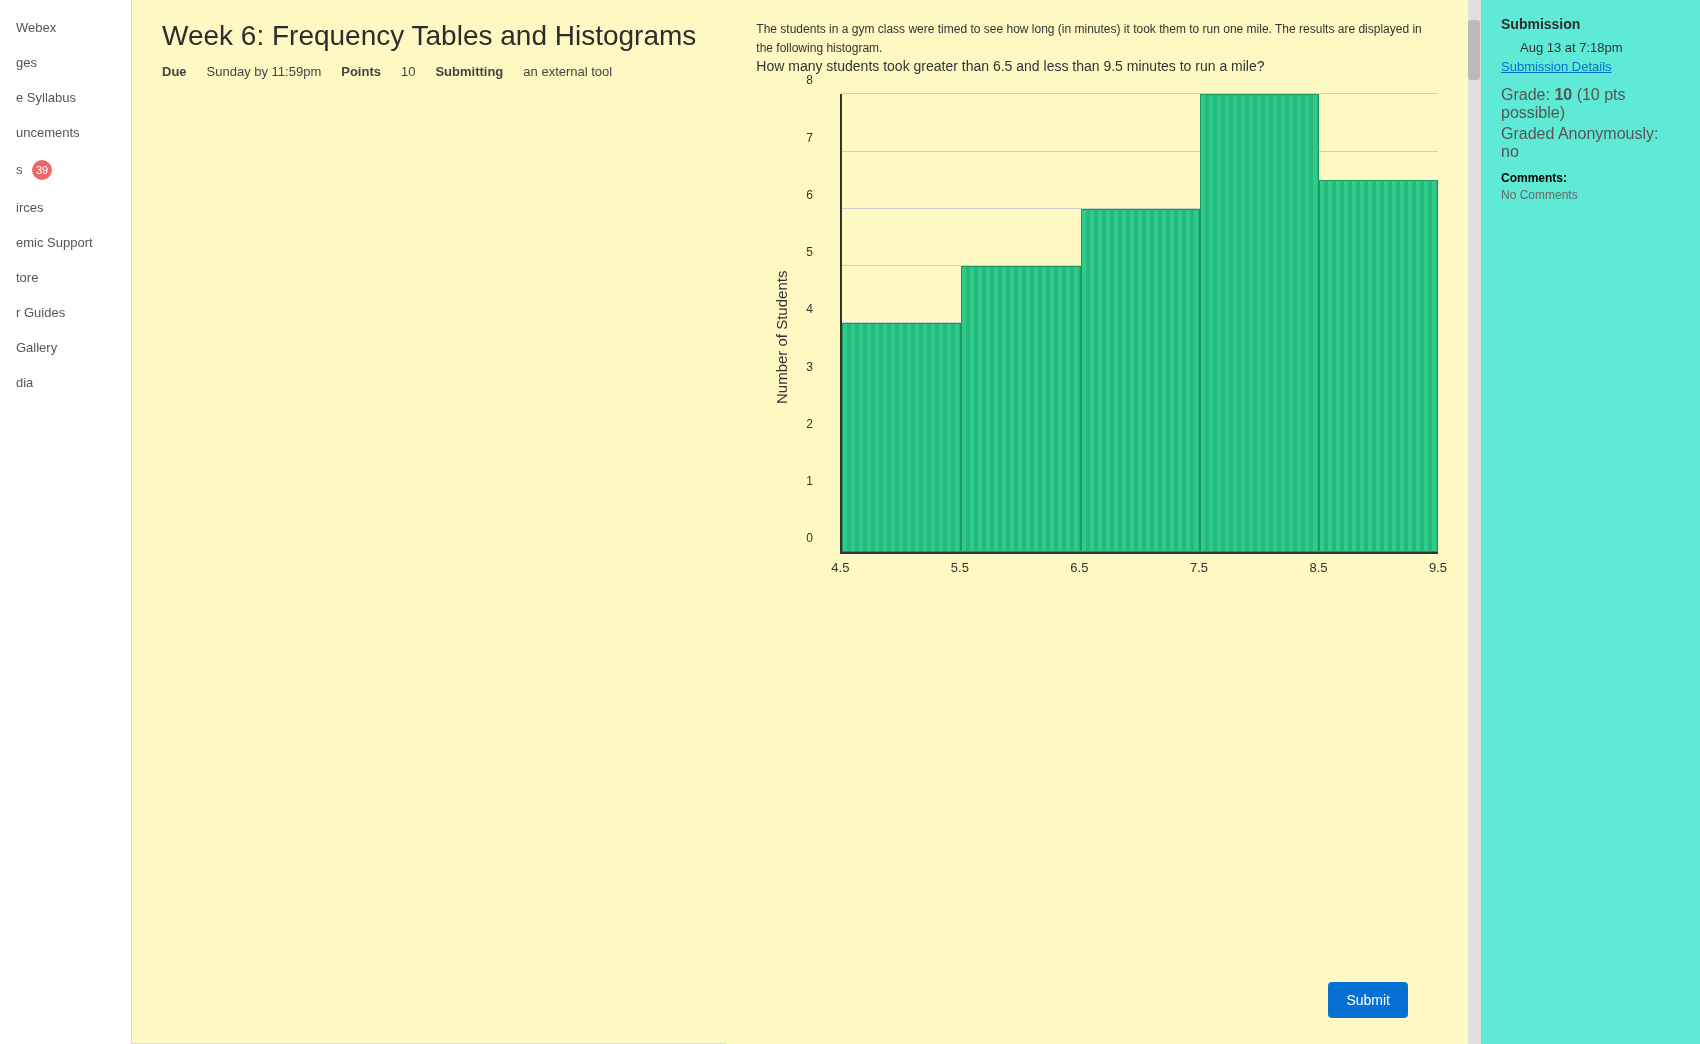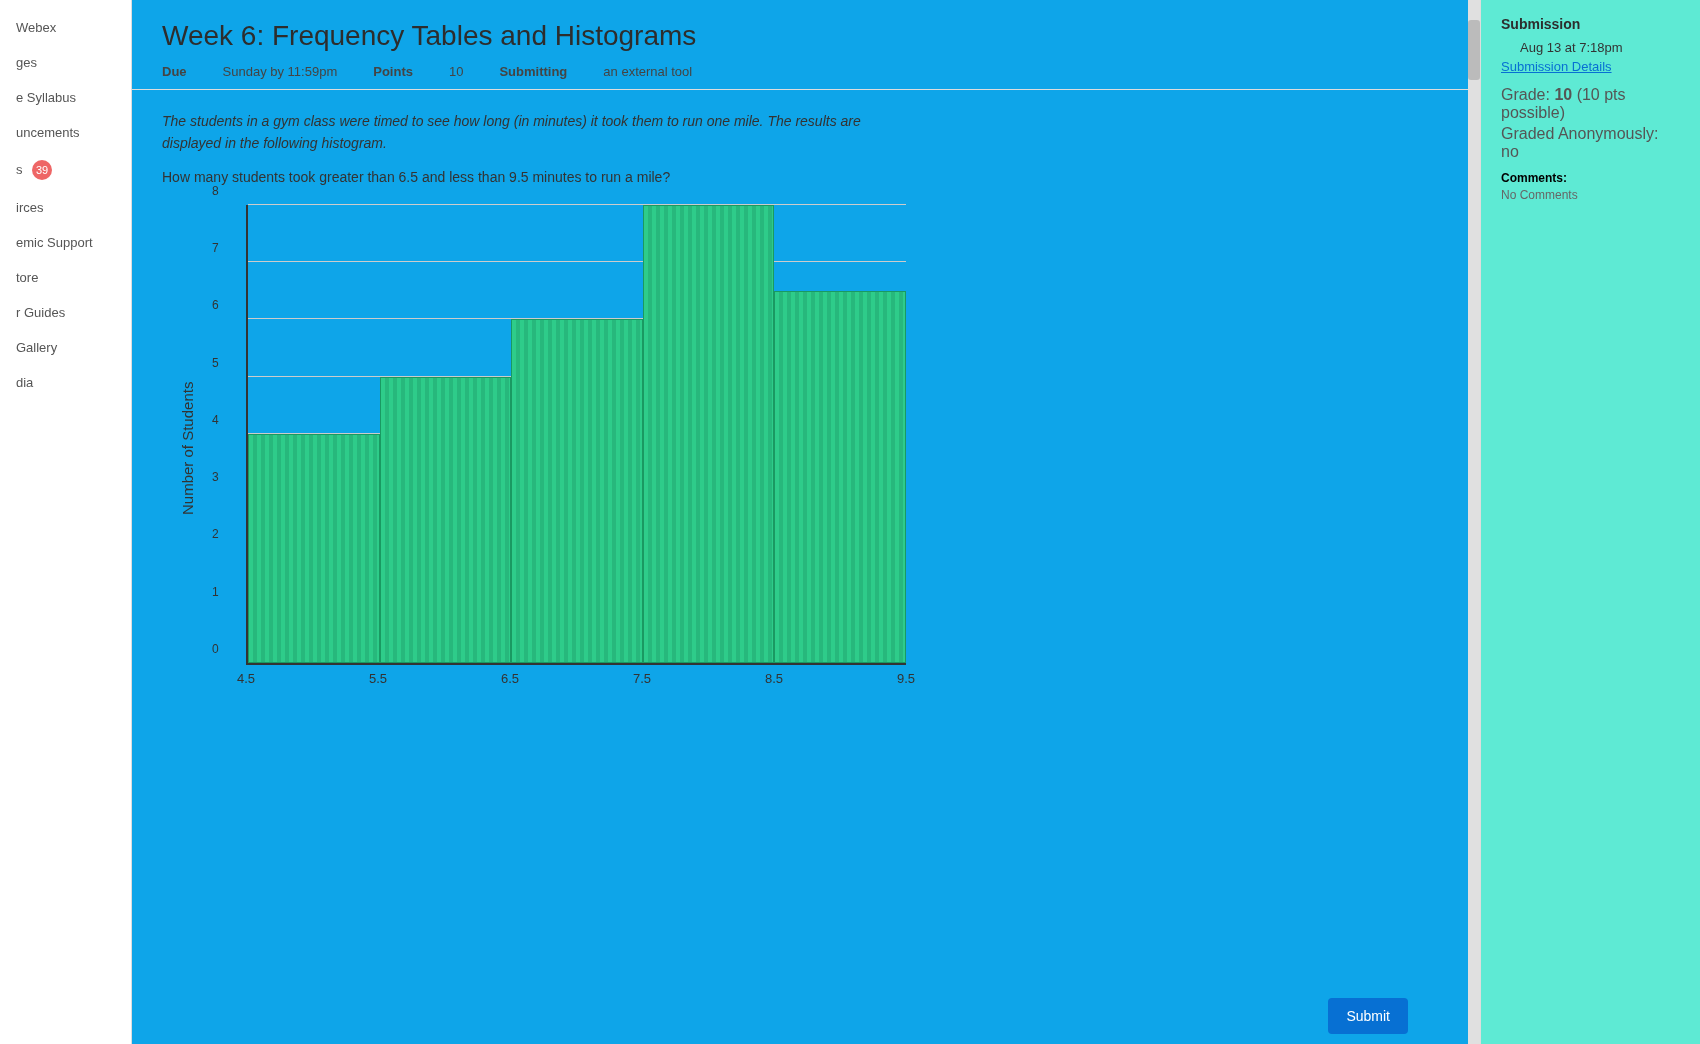--- a/index.html
+++ b/index.html
@@ -33,53 +33,51 @@
       height: 20px;
       font-size: 11px;
       display: inline-flex;
       align-items: center;
       justify-content: center;
       margin-left: 6px;
     }
     .main-content {
       flex: 1;
       display: flex;
-      flex-direction: column;
-      background: #0ea5e9;
+      flex-direction: row;
+      background: #fef9c3;
       overflow-y: auto;
     }
     .page-header {
       padding: 20px 30px 10px 30px;
       border-bottom: 1px solid #ddd;
     }
     .page-title {
       font-size: 28px;
       font-weight: 400;
       color: #2d2d2d;
       margin-bottom: 12px;
     }
     .meta-row {
       display: flex;
       align-items: center;
-      gap: 36px;
+      gap: 20px;
       font-size: 13px;
       color: #444;
     }
     .meta-row .label { font-weight: 700; }
     .page-body {
       padding: 20px 30px;
       flex: 1;
     }
     .description {
-      font-size: 14px;
+      font-size: 12px;
       color: #333;
       line-height: 1.6;
-      margin-bottom: 14px;
       max-width: 700px;
-      font-style: italic;
     }
     .question {
       font-size: 14px;
       color: #333;
       font-weight: 500;
       margin-bottom: 20px;
     }
     
     .chart-container {
       display: flex;
@@ -321,21 +319,21 @@
         <span style="position: absolute; left: 0%; transform: translateX(-50%); font-size: 13px; color: rgb(51, 51, 51);">4.5</span>
             <span style="position: absolute; left: 20%; transform: translateX(-50%); font-size: 13px; color: rgb(51, 51, 51);">5.5</span>
             <span style="position: absolute; left: 40%; transform: translateX(-50%); font-size: 13px; color: rgb(51, 51, 51);">6.5</span>
             <span style="position: absolute; left: 60%; transform: translateX(-50%); font-size: 13px; color: rgb(51, 51, 51);">7.5</span>
             <span style="position: absolute; left: 80%; transform: translateX(-50%); font-size: 13px; color: rgb(51, 51, 51);">8.5</span>
             <span style="position: absolute; left: 100%; transform: translateX(-50%); font-size: 13px; color: rgb(51, 51, 51);">9.5</span>
           </div>
       </div>
     </div>
 
-    <button class="submit-btn" style="position:absolute;bottom:10px;right:60px;">Submit</button>
+    <button class="submit-btn" style="position:absolute;bottom:26px;right:60px;">Submit</button>
   </div>
 </main>
 
 <div class="scrollbar">
   <div class="scrollbar-thumb"></div>
 </div>
 
 <aside class="submission-panel">
   <h3>Submission</h3>
   <div class="sub-date">Aug 13 at 7:18pm</div>

